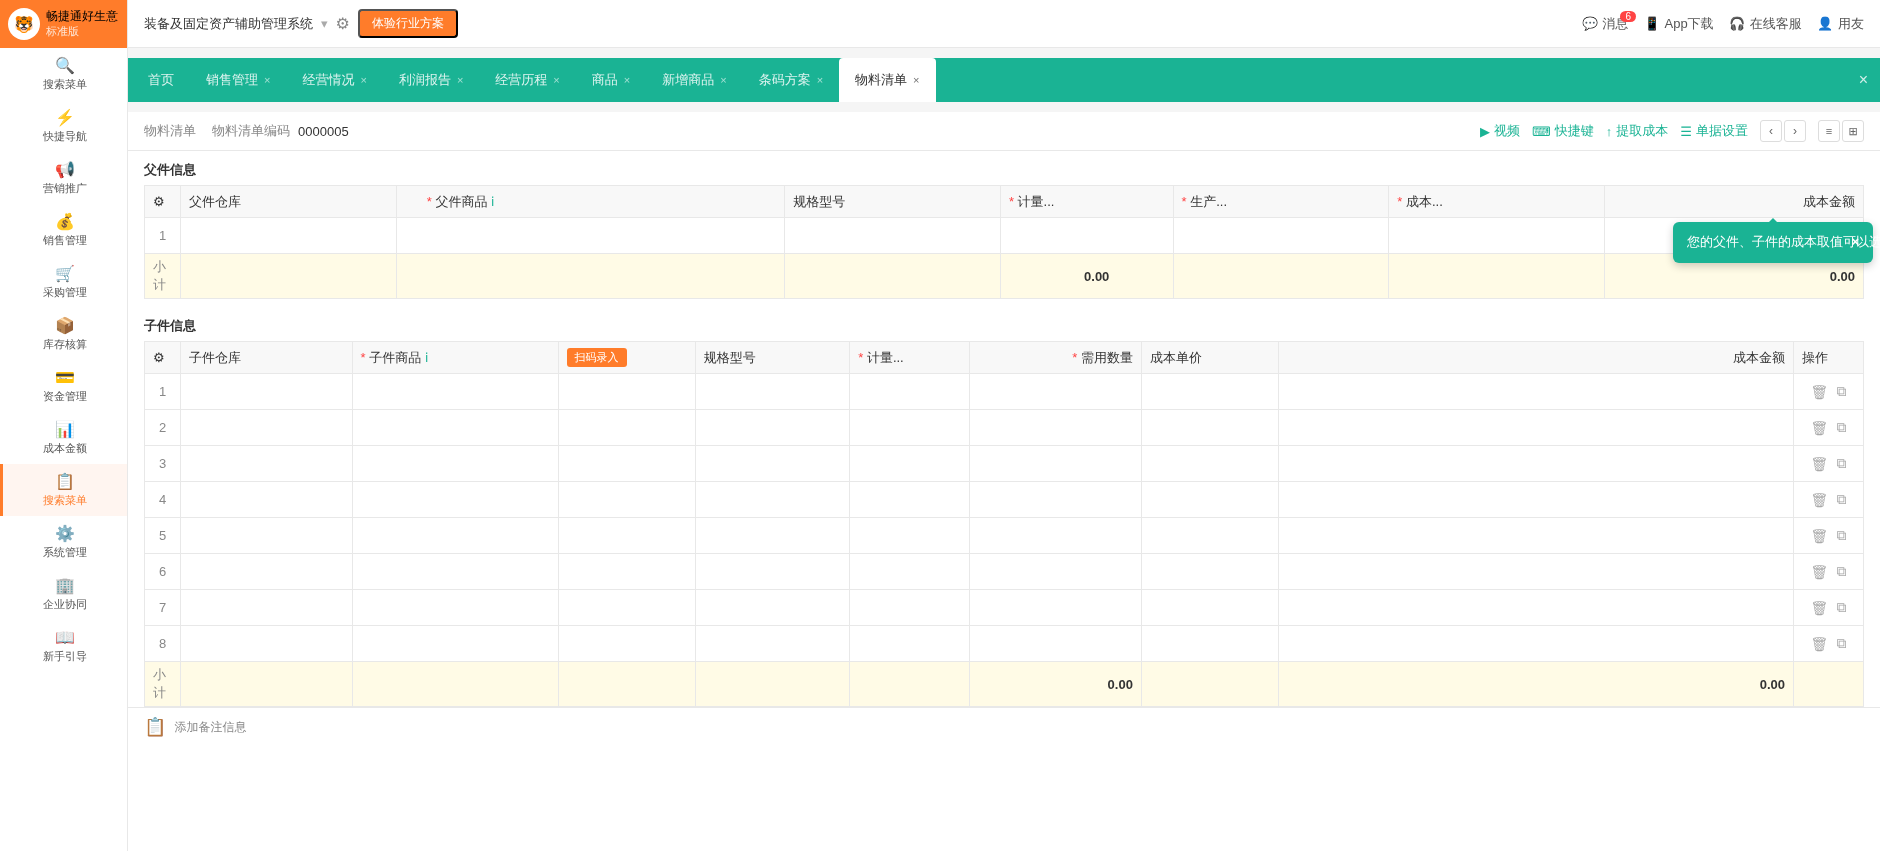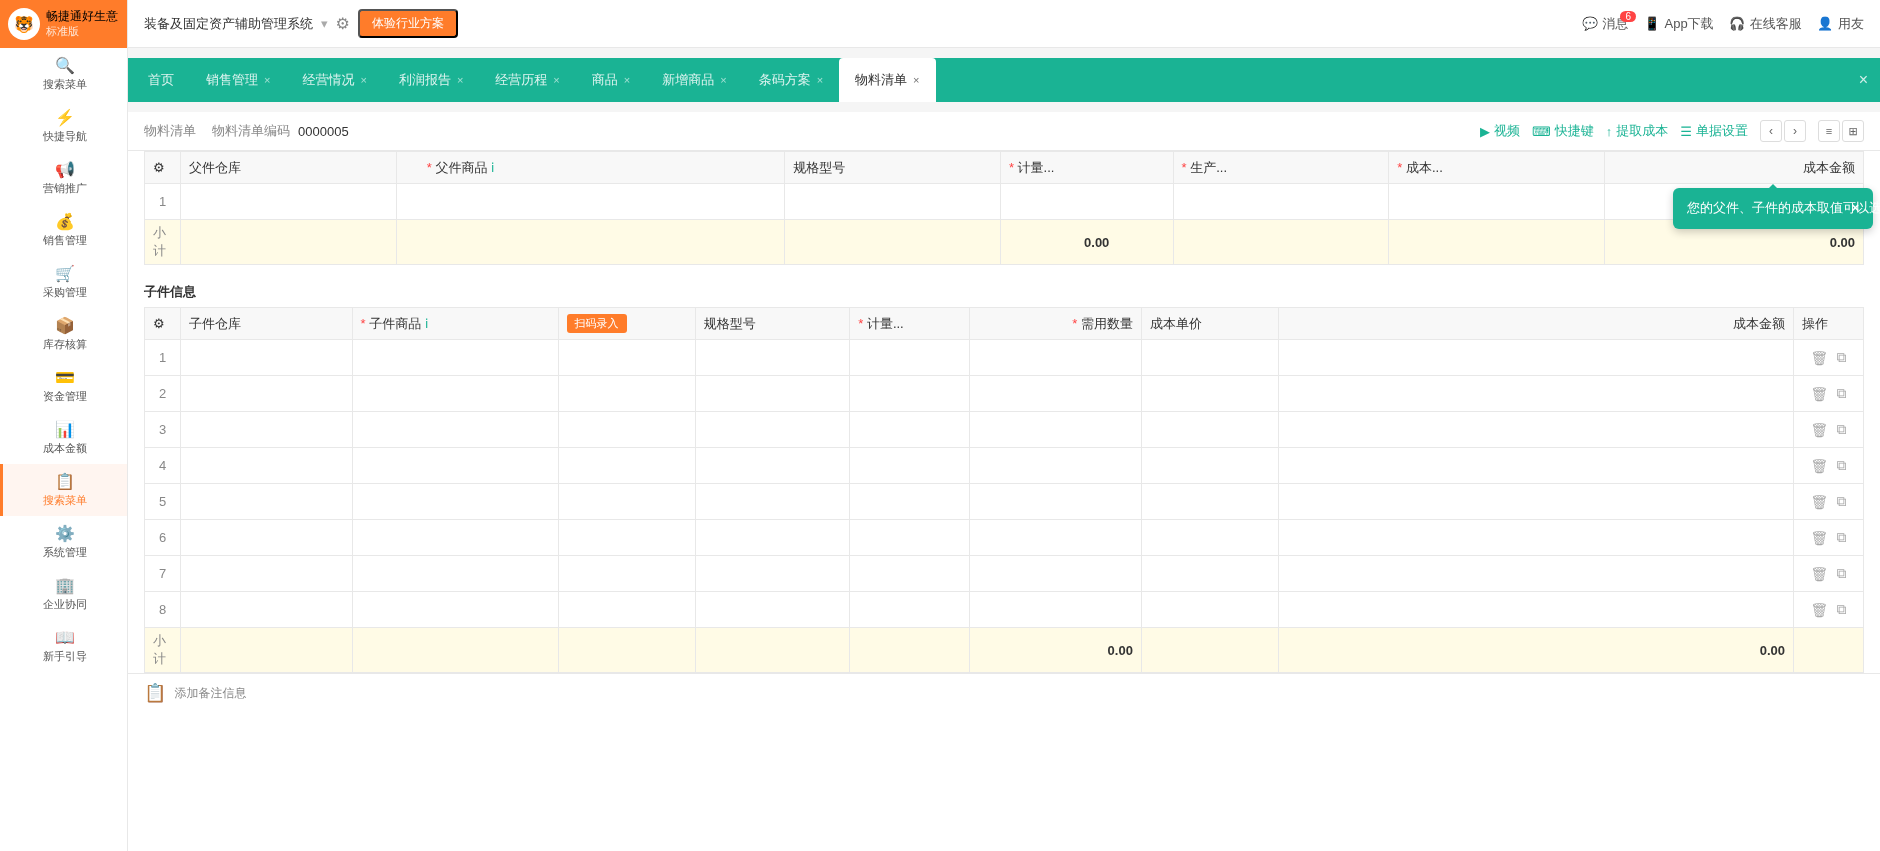--- a/index.html
+++ b/index.html
@@ -255,20 +255,21 @@
           <div class="nav-arrow">›</div>
         </div>
         <div class="view-toggle">
           <div class="view-btn">≡</div>
           <div class="view-btn">⊞</div>
         </div>
       </div>
     </div>
 
     <div class="section">
+      <div class="section-title">父件信息</div>
 
       <div style="position:relative;">
         <table class="data-table">
           <thead>
             <tr>
               <th class="th-gear">⚙</th>
               <th style="min-width:100px;">父件仓库</th>
               <th style="min-width:180px;padding-left:30px;">
                 <span style="color:#ff4444;">*</span>
                 <span>父件商品</span>

